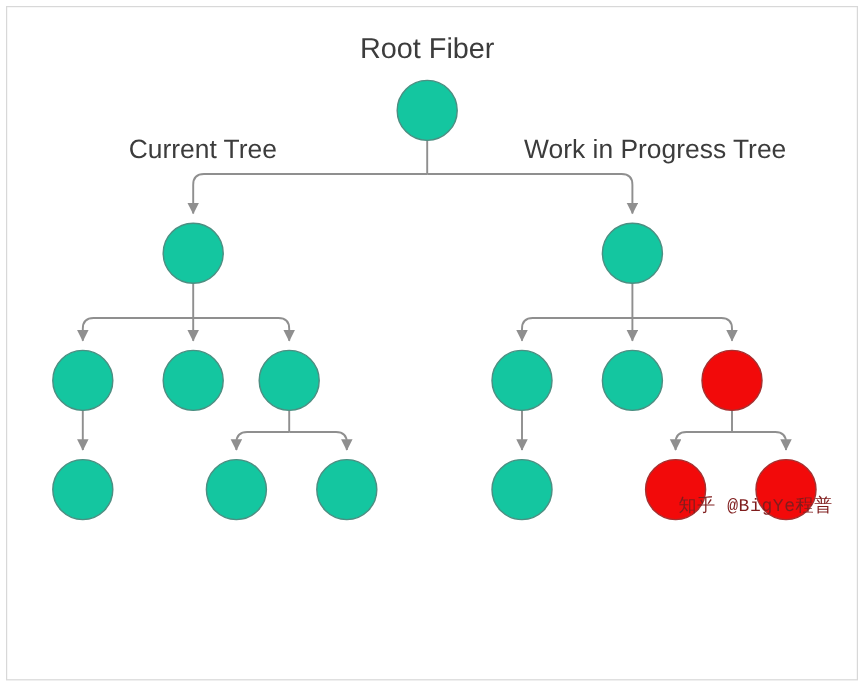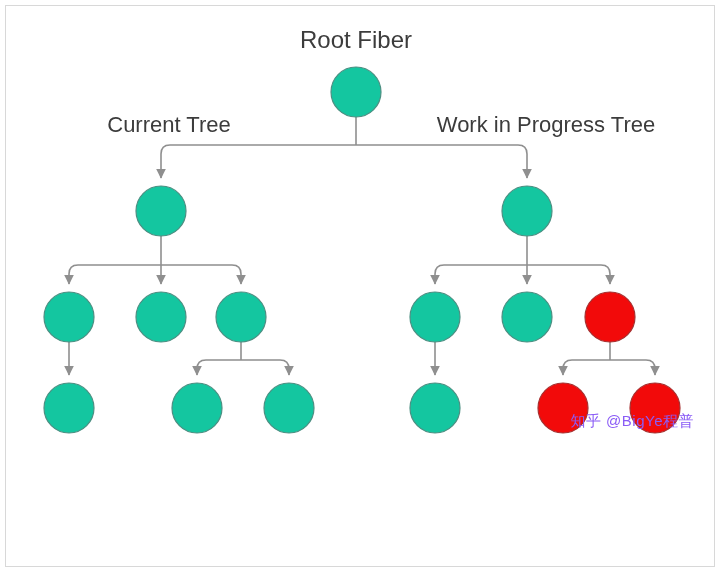--- a/index.html
+++ b/index.html
@@ -41,22 +41,22 @@
   }
   .node-label-text {
     fill: #3c3c3c;
     font-family: "Liberation Sans", "DejaVu Sans", sans-serif;
   }
   #watermark {
     position: absolute;
     right: 26px;
     bottom: 18px;
     font-size: 15px;
-    color: #8b5cf6;
-    font-family: Liberation Sans, sans-serif;
+    color: #7f1d1d;
+    font-family: Liberation Mono, monospace;
     letter-spacing: 0.5px;
     white-space: nowrap;
     user-select: none;
     margin-top: 14px;
   }
 </style>
 </head>
 <body>
 
 <div id="canvas">

